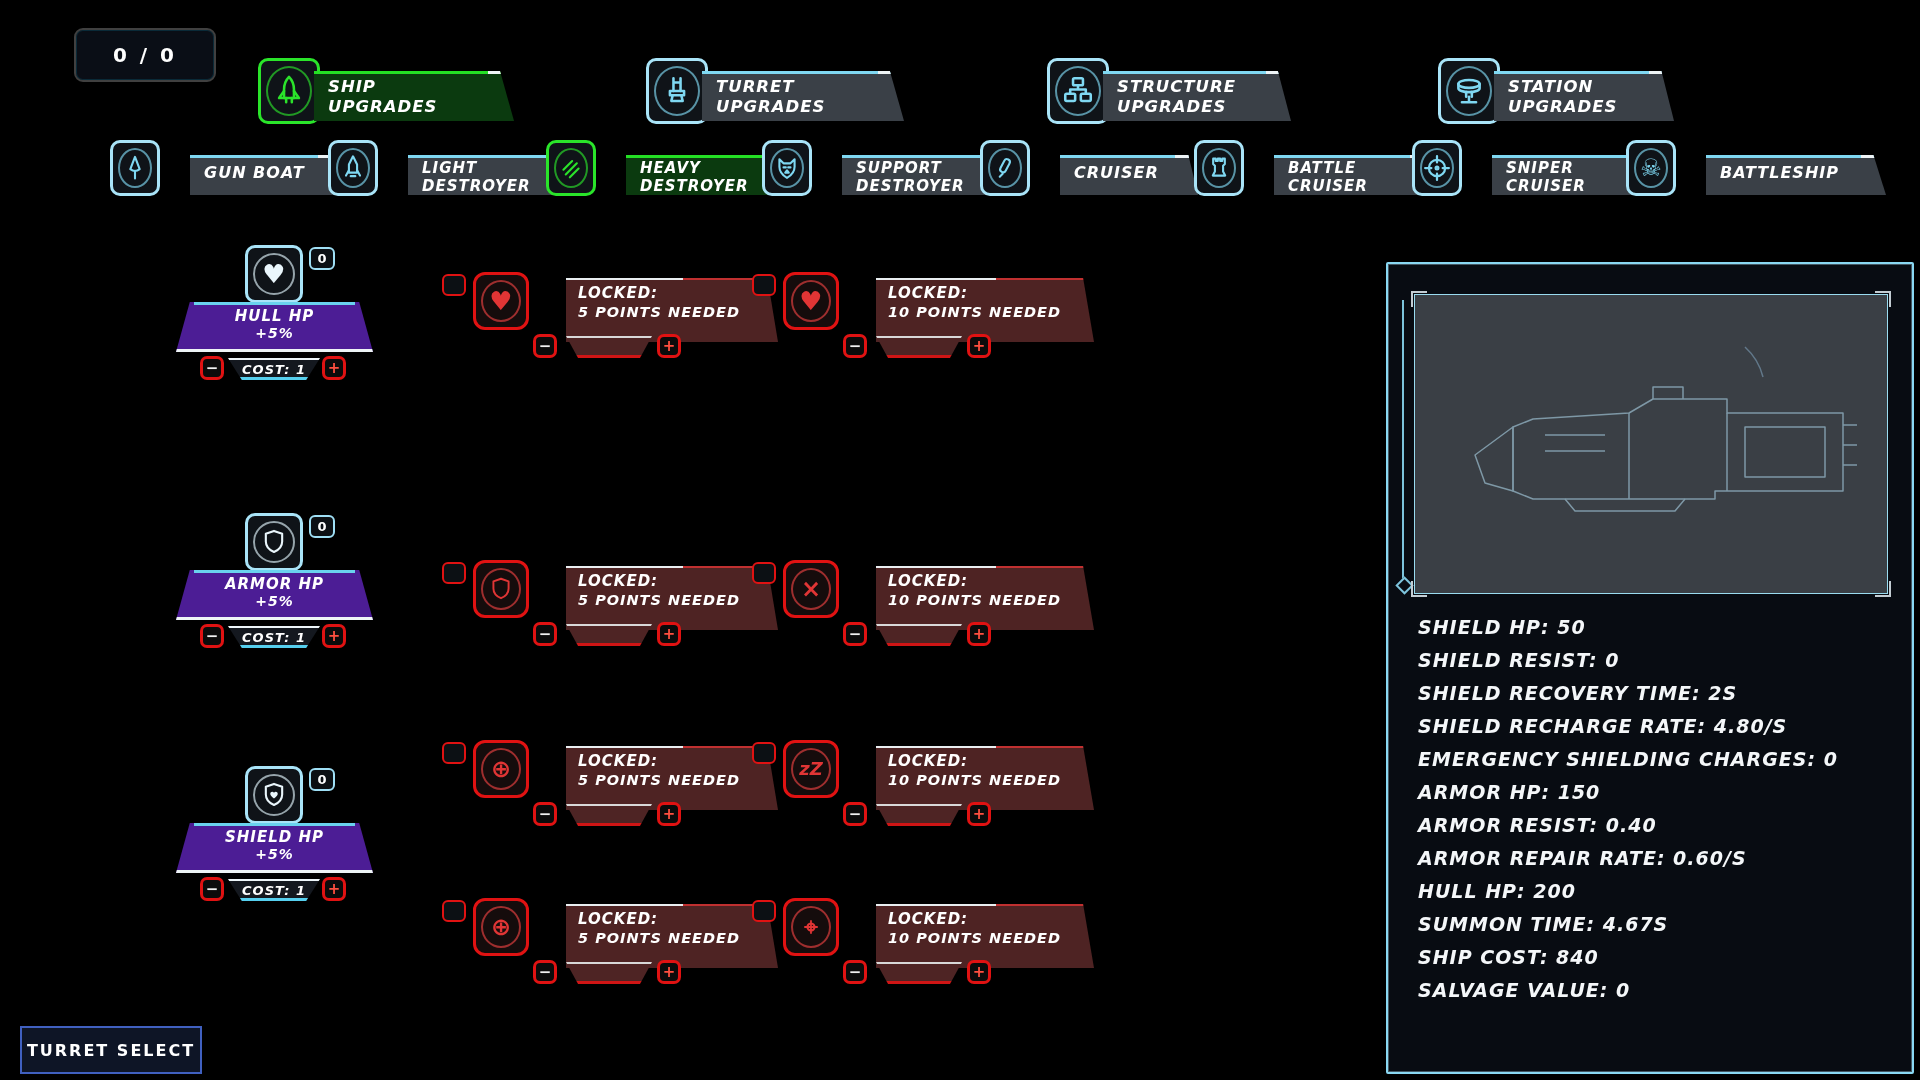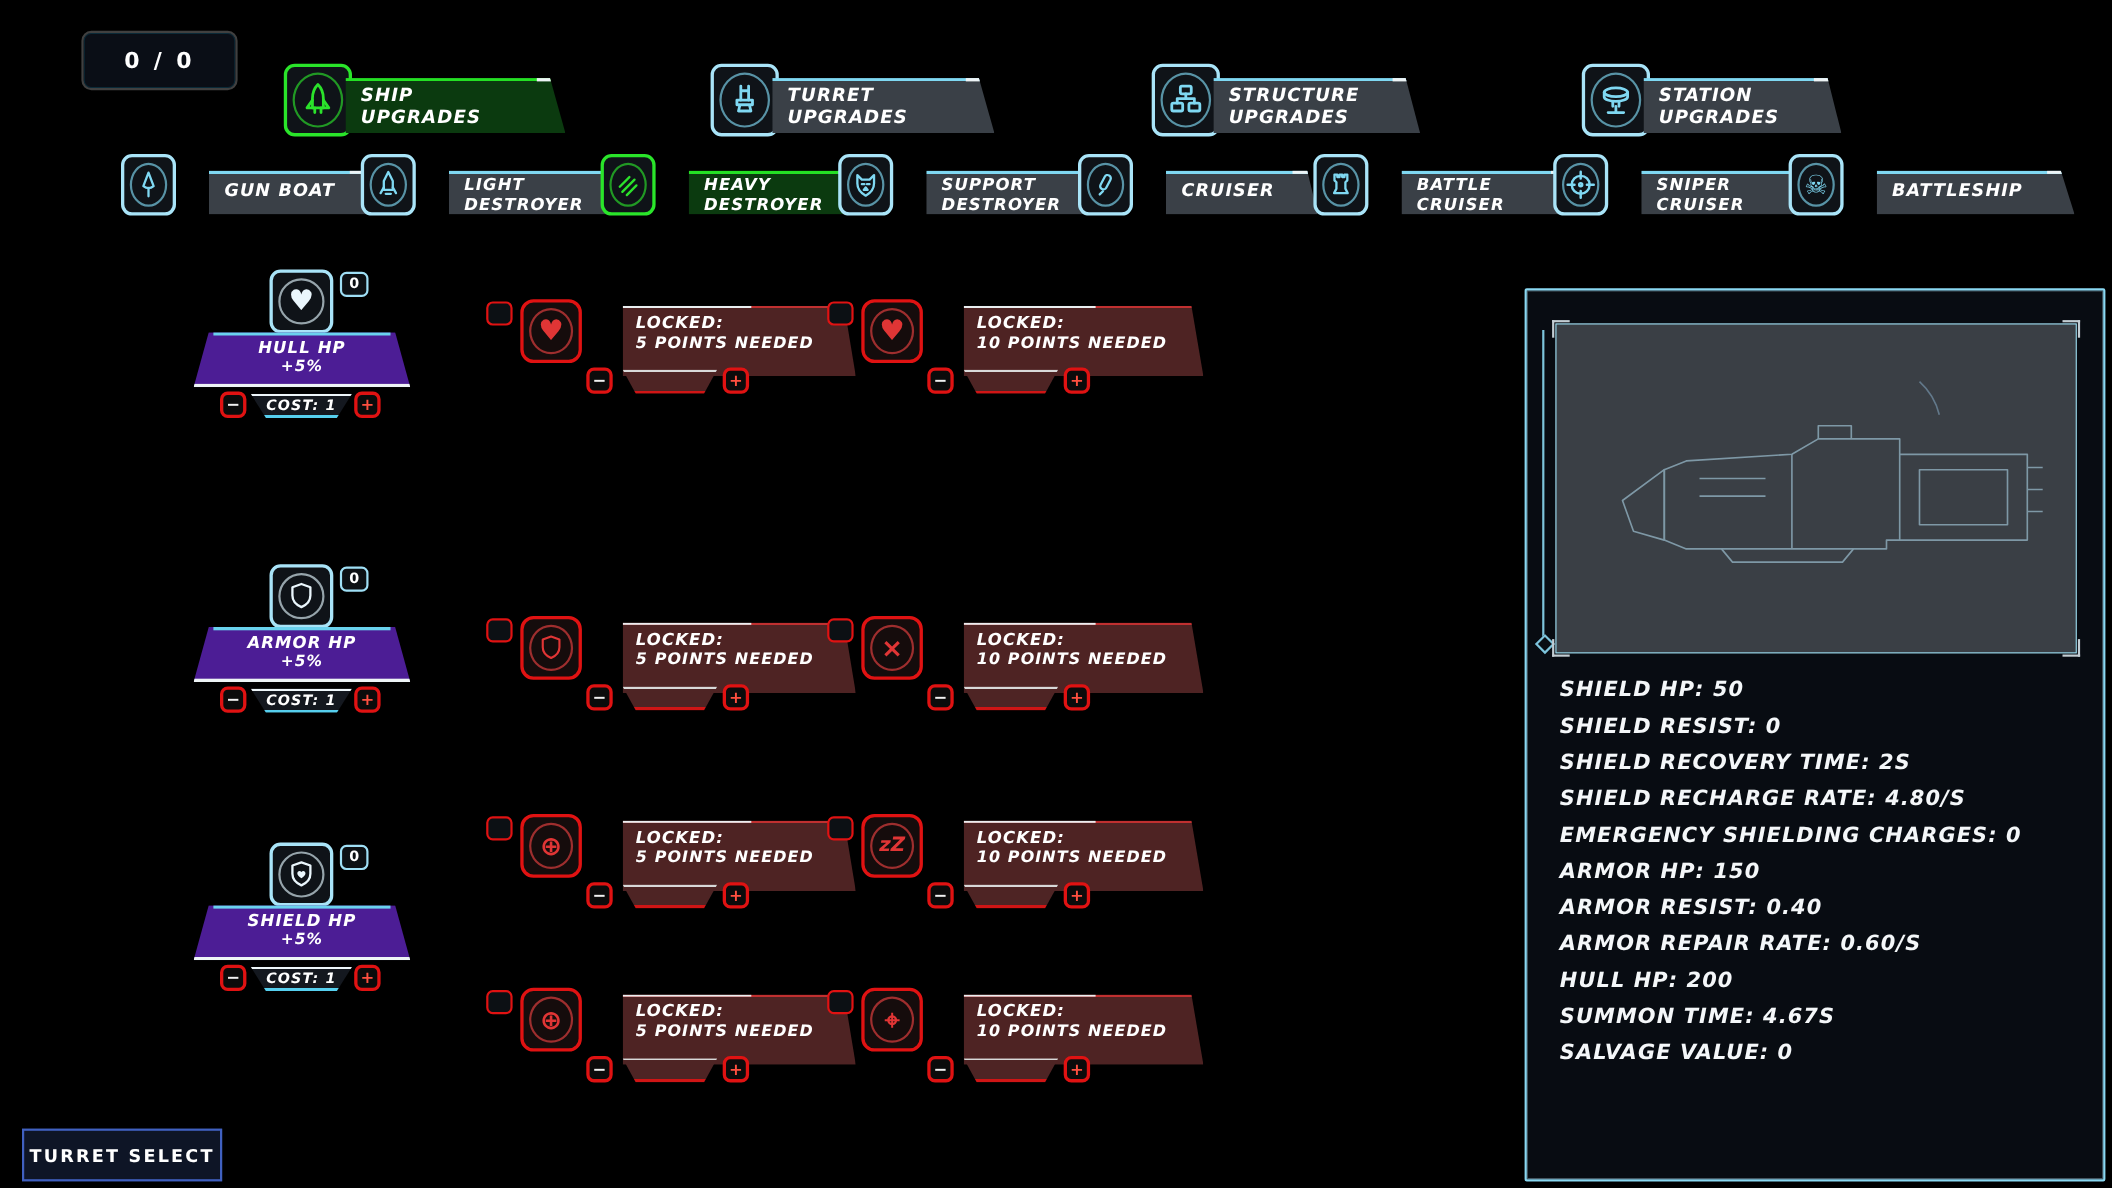--- a/index.html
+++ b/index.html
@@ -474,20 +474,21 @@
       <div class="stat-line">SHIELD HP: 50</div>
       <div class="stat-line">SHIELD RESIST: 0</div>
       <div class="stat-line">SHIELD RECOVERY TIME: 2S</div>
       <div class="stat-line">SHIELD RECHARGE RATE: 4.80/S</div>
       <div class="stat-line">EMERGENCY SHIELDING CHARGES: 0</div>
       <div class="stat-line">ARMOR HP: 150</div>
       <div class="stat-line">ARMOR RESIST: 0.40</div>
       <div class="stat-line">ARMOR REPAIR RATE: 0.60/S</div>
       <div class="stat-line">HULL HP: 200</div>
       <div class="stat-line">SUMMON TIME: 4.67S</div>
+      <div class="stat-line">SHIP COST: 840</div>
       <div class="stat-line">SALVAGE VALUE: 0</div>
     </div>
   </div>
 
   <div class="level-select">
     <span>TURRET SELECT</span>
   </div>
 
 </div>
 

